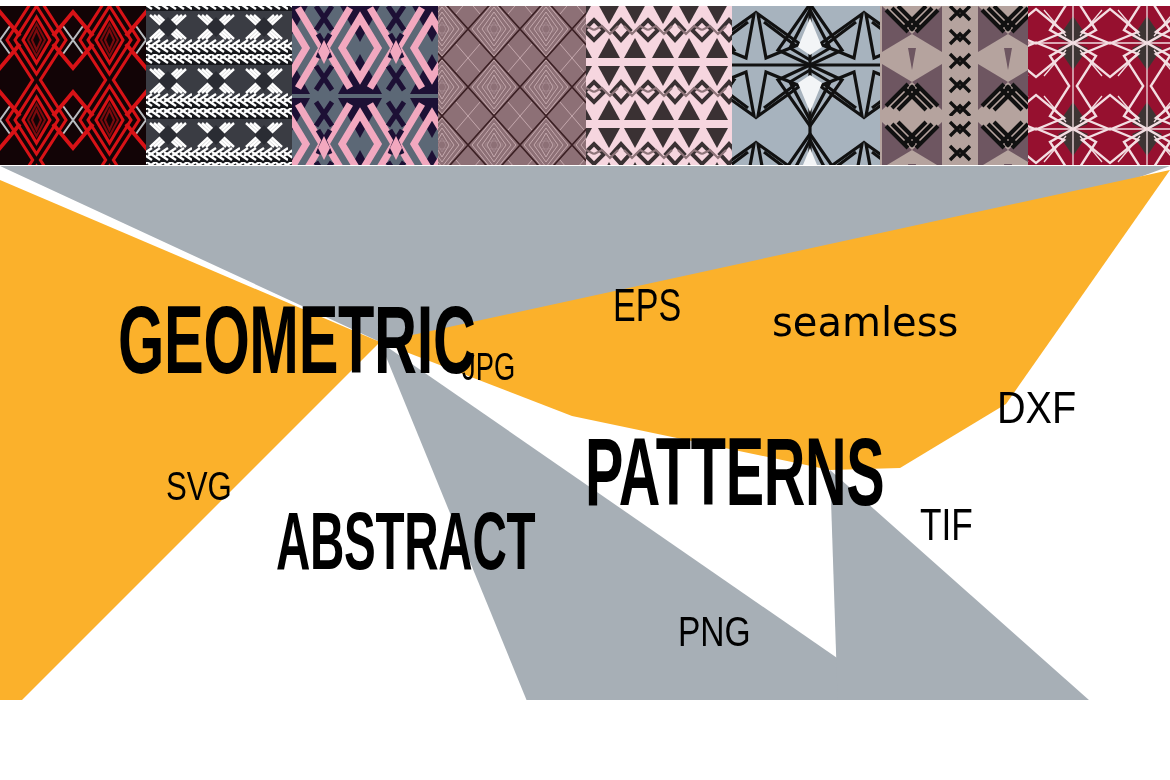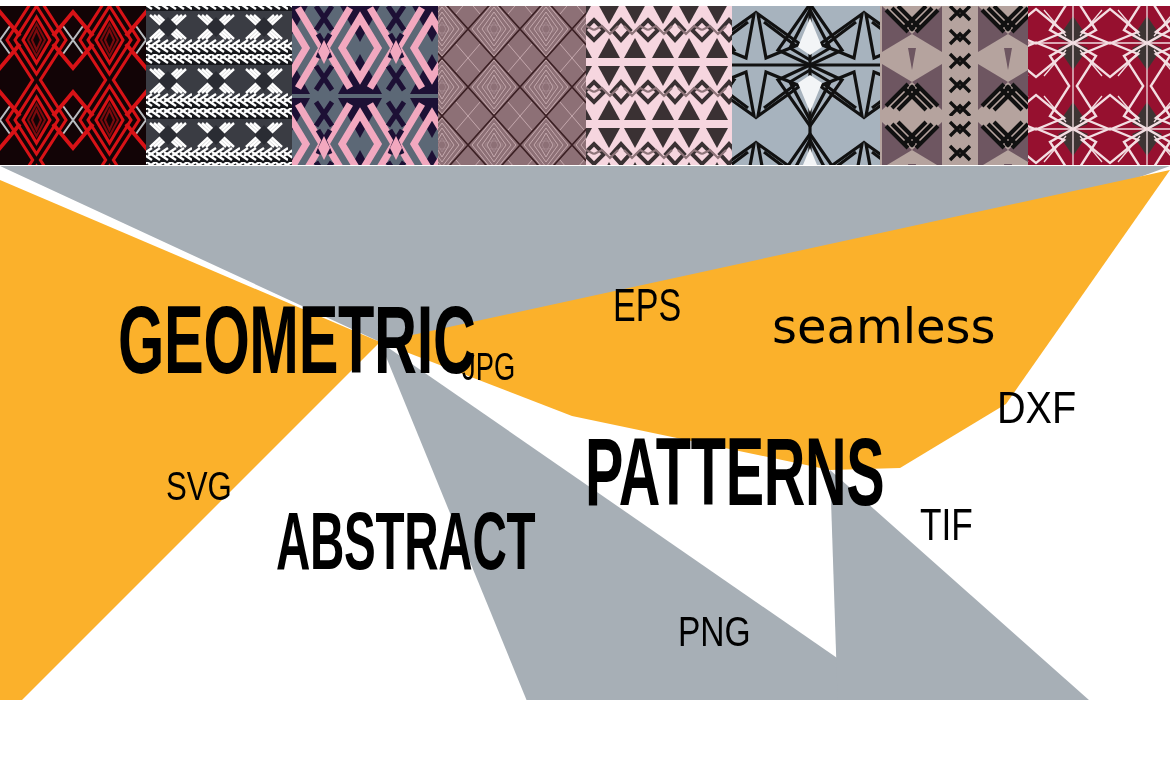--- a/index.html
+++ b/index.html
@@ -73,21 +73,21 @@
     font-size: 38px;
     transform: scaleX(0.72);
   }
   #w-eps {
     left: 613px; top: 282px;
     font-size: 46px;
     transform: scaleX(0.74);
   }
   #w-seamless {
     left: 772px; top: 302px;
-    font-size: 48px;
+    font-size: 40px;
   }
   #w-dxf {
     left: 997px; top: 385px;
     font-size: 45px;
     transform: scaleX(0.88);
   }
   #w-svg {
     left: 166px; top: 466px;
     font-size: 40px;
     transform: scaleX(0.78);

